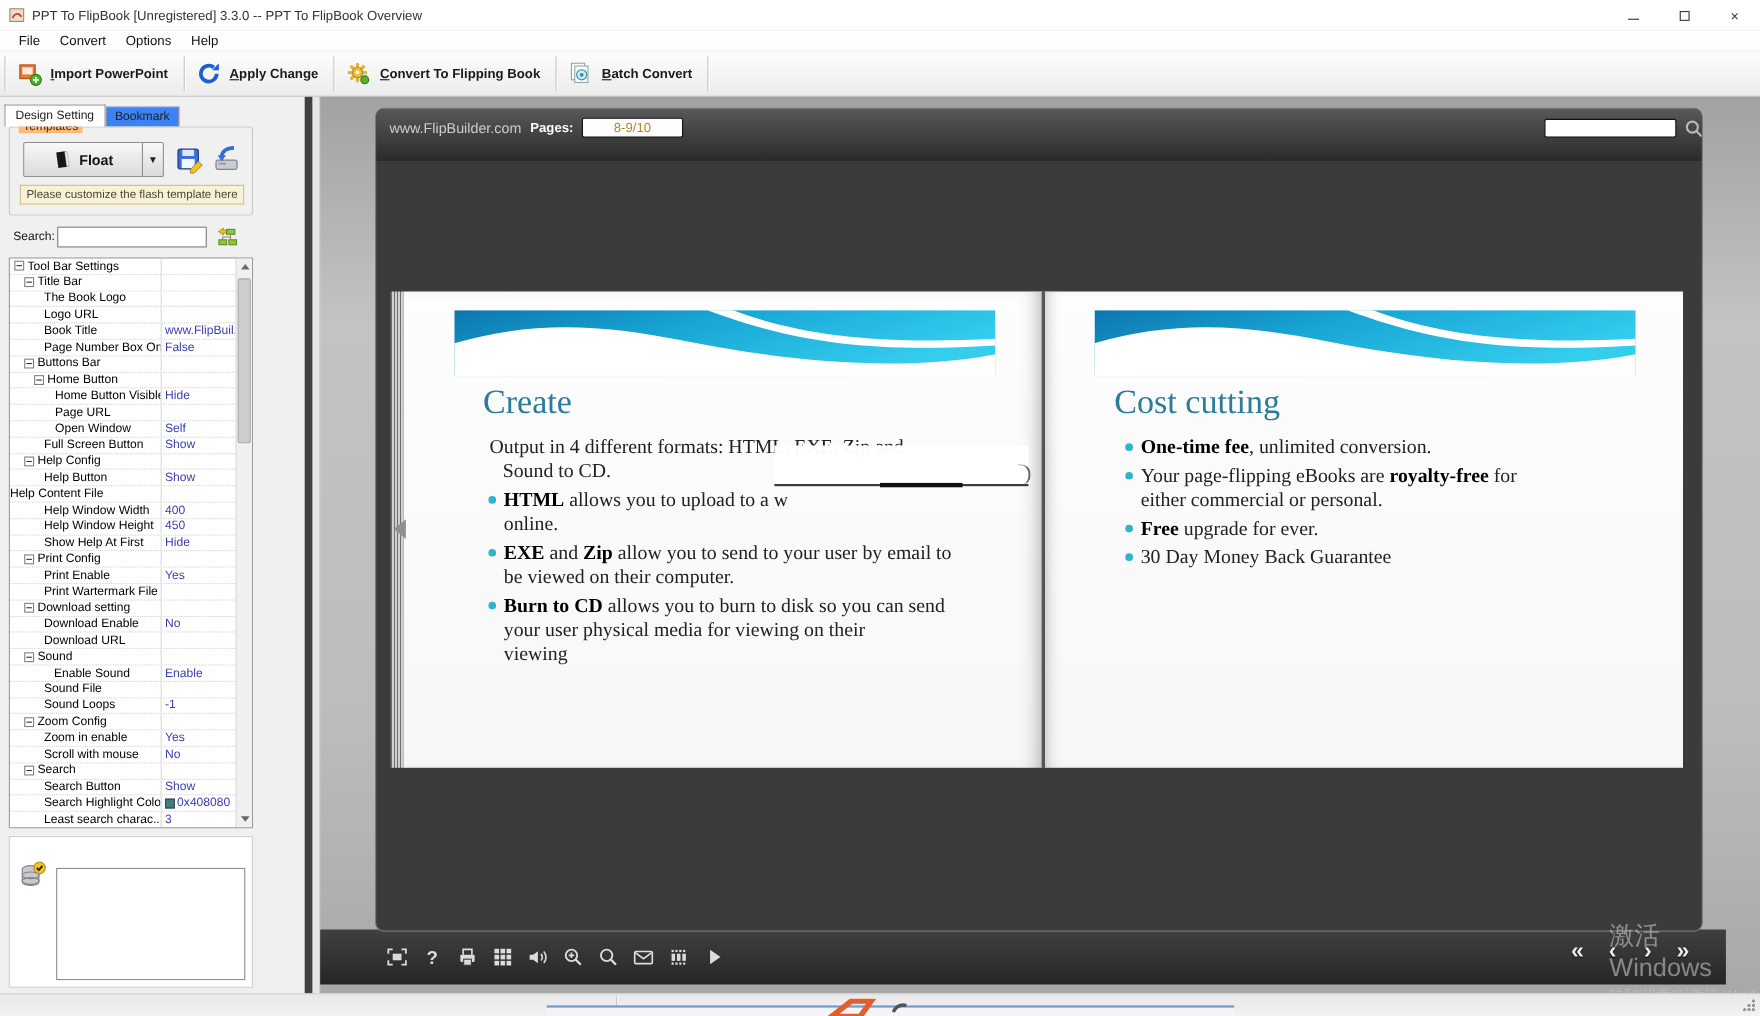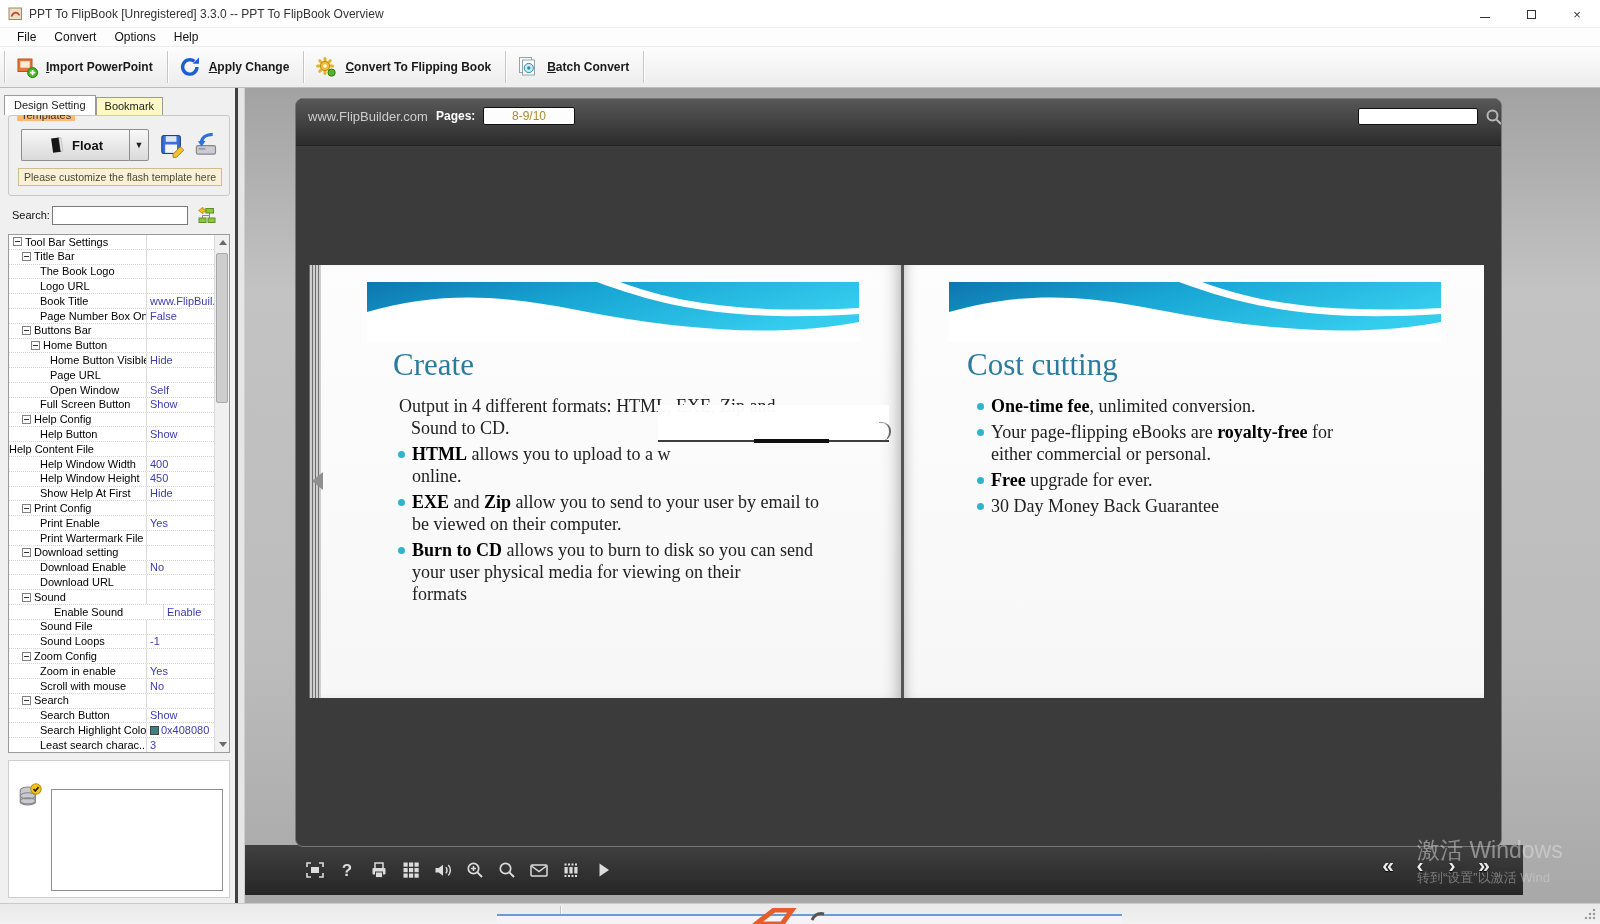--- a/index.html
+++ b/index.html
@@ -23,25 +23,25 @@
   .toolbar { height:41px; background:linear-gradient(#fdfdfd,#ececec); border-bottom:1px solid #bcbcbc; display:flex; align-items:stretch; padding-left:4px; }
   .tb-sep { width:1px; background:#c6c6c6; margin:4px 0; box-shadow:1px 0 0 #fff; }
   .tbtn { display:flex; align-items:center; gap:7px; padding:0 14px 0 10px; cursor:default; }
   .tbtn .lbl { font-weight:bold; color:#1a1a1a; font-size:12px; }
   .tbtn svg { width:24px; height:24px; }
 
   
   .content { display:flex; height:815px; }
 
   
-  .left-panel { width:238px; background:#f0f0f0; border-right:3px solid #404040; position:relative; flex:none; }
+  .left-panel { width:284px; background:#f0f0f0; border-right:7px solid #404040; position:relative; flex:none; }
   .splitter { width:7px; background:#e6e6e6; border-right:1px solid #cfcfcf; flex:none; }
 
   .tabs { position:absolute; left:4px; top:7px; display:flex; align-items:flex-end; }
-  .tab { border:1px solid #9a9a9a; border-bottom:none; padding:2px 8px 3px; font-size:11px; background:#fef9c3; color:#222; }
+  .tab { border:1px solid #9a9a9a; border-bottom:none; padding:2px 8px 3px; font-size:11px; background:#3b82f6; color:#222; }
   .tab.active { background:#fff; padding:3px 9px 4px; position:relative; z-index:2; }
 
   .groupbox { position:absolute; left:8px; top:27px; width:222px; height:81px; border:1px solid #c9c9c9; border-radius:3px; }
   .groupbox .legend { position:absolute; top:-7px; left:8px; background:#fdba74; padding:0 4px; font-size:11px; color:#333; }
   .tpl-btn { position:absolute; left:12px; top:13px; width:108px; height:32px; background:linear-gradient(#f8f8f8,#dadada); border:1px solid #8e8e8e; border-right:none; border-radius:2px 0 0 2px; display:flex; align-items:center; justify-content:center; gap:6px; }
   .tpl-btn .lbl { font-weight:bold; font-size:13px; color:#111; }
   .tpl-arrow { position:absolute; left:120px; top:13px; width:20px; height:32px; background:linear-gradient(#f8f8f8,#dadada); border:1px solid #8e8e8e; border-radius:0 2px 2px 0; display:flex; align-items:center; justify-content:center; color:#222; font-size:9px; }
   .tpl-ico { position:absolute; top:15px; width:27px; height:27px; }
   .tpl-note { position:absolute; left:9px; top:52px; width:204px; height:18px; background:#f8f1d7; border:1px solid #cdbf8a; font-size:10.5px; color:#4f4730; display:flex; align-items:center; justify-content:center; }
 
@@ -430,21 +430,21 @@
             <div class="cell-v"></div>
           </div>
           <div class="trow">
             <div class="cell-n" style="padding-left: 13px;">
               <span class="boxminus"></span>
               <span>Sound</span>
             </div>
             <div class="cell-v"></div>
           </div>
           <div class="trow">
-            <div class="cell-n" style="padding-left: 28px; margin-left: 17px;">
+            <div class="cell-n" style="padding-left: 40px;">
               <span>Enable Sound</span>
             </div>
             <div class="cell-v">
               <span>Enable</span>
             </div>
           </div>
           <div class="trow">
             <div class="cell-n" style="padding-left: 31px;">
               <span>Sound File</span>
             </div>
@@ -571,21 +571,21 @@
               </defs>
             <rect width="492" height="60" fill="url(#wg)"></rect>
             <path d="M238,-6 C300,20 370,32 492,26 l0,6 C370,40 300,26 230,0 Z" fill="#fff"></path>
             <path d="M0,60 L0,30 C70,10 130,12 210,28 C310,48 410,56 492,40 L492,60 Z" fill="#fff"></path>
           </svg>
           <div class="slide-title">Create</div>
           <div class="slide-text" id="left-items">
               <div class="s-para"><span>Output in 4 different formats: HTML, EXE, Zip and</span><br><span>Sound to CD.</span></div>
               <div class="s-item"><span class="dot"></span><span class="s-b">HTML</span><span> allows you to upload to a w</span><br><span>online.</span></div>
               <div class="s-item"><span class="dot"></span><span class="s-b">EXE</span><span> and </span><span class="s-b">Zip</span><span> allow you to send to your user by email to</span><br><span>be viewed on their computer.</span></div>
-              <div class="s-item"><span class="dot"></span><span class="s-b">Burn to CD</span><span> allows you to burn to disk so you can send</span><br><span>your user physical media for viewing on their</span><br><span>formats</span></div>
+              <div class="s-item"><span class="dot"></span><span class="s-b">Burn to CD</span><span> allows you to burn to disk so you can send</span><br><span>your user physical media for viewing on their</span><br><span>viewing</span></div>
             </div>
           <div class="artifact">
               <span class="thick"></span>
               <span class="curve"></span>
             </div>
         </div>
 
         <div class="page right">
           <svg class="wave" viewBox="0 0 492 60" preserveAspectRatio="none">
             <rect width="492" height="60" fill="url(#wg)"></rect>

